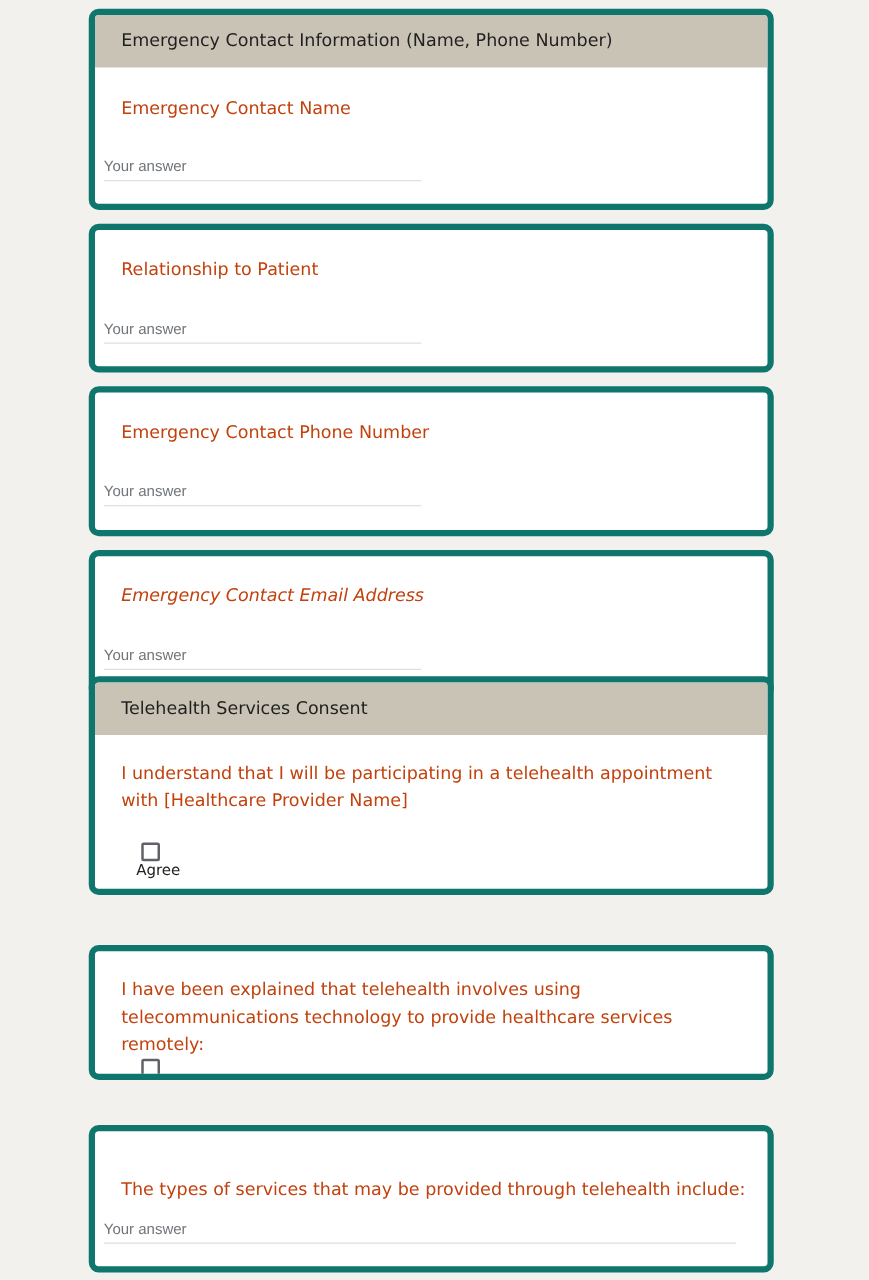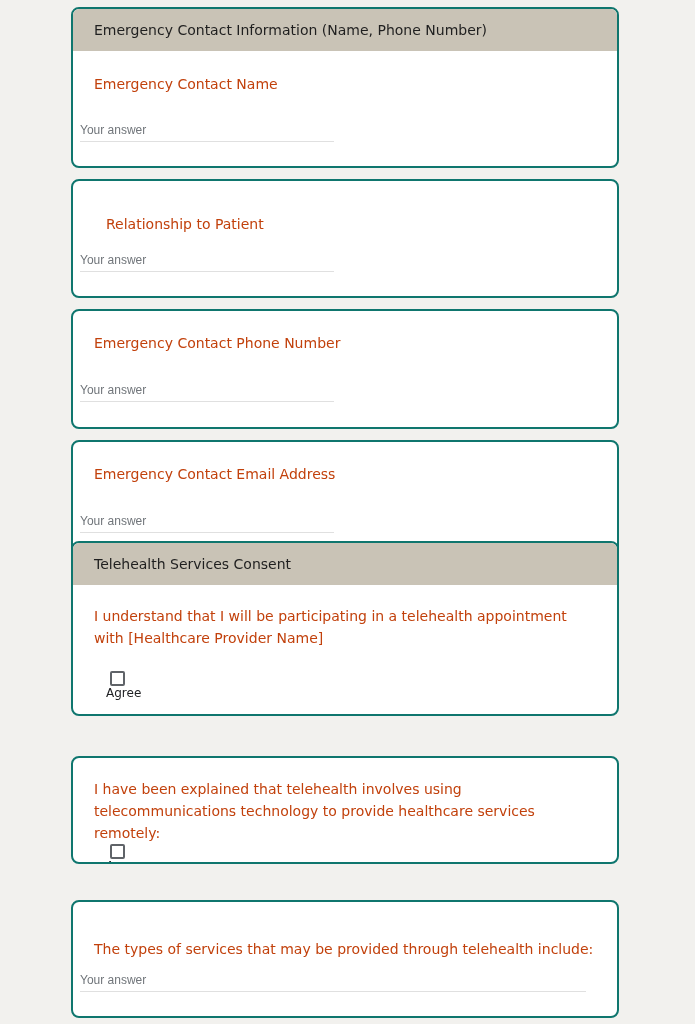--- a/index.html
+++ b/index.html
@@ -1,47 +1,47 @@
 <!DOCTYPE html>
 <html><head>
 <meta charset="utf-8">
 <style>
   html, body { margin:0; padding:0; }
   body { width:695px; height:1024px; background:#f2f1ee; overflow:hidden; position:relative; font-family:"DejaVu Sans", sans-serif; color:#202124; }
-  .card { position:absolute; left:71px; width:548px; background:#fff; border:2px solid #0f766e; border-radius:8px; box-sizing:border-box; overflow:hidden; }
+  .card { position:absolute; left:71px; width:548px; background:#fff; border:5px solid #0f766e; border-radius:8px; box-sizing:border-box; overflow:hidden; }
   .sec-head { background:#c9c3b6; height:42px; display:flex; align-items:center; padding-left:21px; font-size:14px; color:#1f1f1f; }
   .q { position:absolute; left:21px; font-size:14px; line-height:22px; color:#c2410c; }
   .ans { position:absolute; left:7px; width:254px; border:none; border-bottom:1px solid #e0e0e0; background:transparent; font-family:"Liberation Sans", sans-serif; font-size:12px; color:#14532d; padding:0 0 4px 0; outline:none; }
   .ans::placeholder { color:#70757a; }
   .ans.wide { width:506px; }
   .chk { position:absolute; left:21px; display:flex; align-items:center; cursor:pointer;flex-direction:column; }
   .box { width:15px; height:15px; border:2px solid #5f6368; border-radius:2px; box-sizing:border-box; }
   .chk-label { margin-left:12px; font-size:12px; color:#202124; }
 </style>
 </head>
 <body>
 
 <div class="card" style="top:7px;height:161px;">
   <div class="sec-head">Emergency Contact Information (Name, Phone Number)</div>
   <div class="q" style="top:64px;">Emergency Contact Name</div>
   <input class="ans" style="top: 114px;" placeholder="Your answer">
 </div>
 
 <div class="card" style="top:179px;height:119px;">
-  <div class="q" style="top:32px;margin-left:12px;">Relationship to Patient</div>
+  <div class="q" style="top:21px;">Relationship to Patient</div>
   <input class="ans" style="top: 72px;" placeholder="Your answer">
 </div>
 
 <div class="card" style="top:309px;height:120px;">
   <div class="q" style="top:21px;">Emergency Contact Phone Number</div>
   <input class="ans" style="top: 72px;" placeholder="Your answer">
 </div>
 
 <div class="card" style="top:440px;height:119px;">
-  <div class="q" style="top:21px;">Emergency Contact Email Address</div>
+  <div class="q" style="top:21px;font-style:italic;">Emergency Contact Email Address</div>
   <input class="ans" style="top: 72px;" placeholder="Your answer">
 </div>
 
 <div class="card" style="top:541px;height:175px;">
   <div class="sec-head">Telehealth Services Consent</div>
   <div class="q" style="top:62px;width:500px;">I understand that I will be participating in a telehealth appointment with [Healthcare Provider Name]</div>
   <label class="chk" style="top:128px;">
     <span class="box"></span>
     <span class="chk-label">Agree</span>
   </label>

